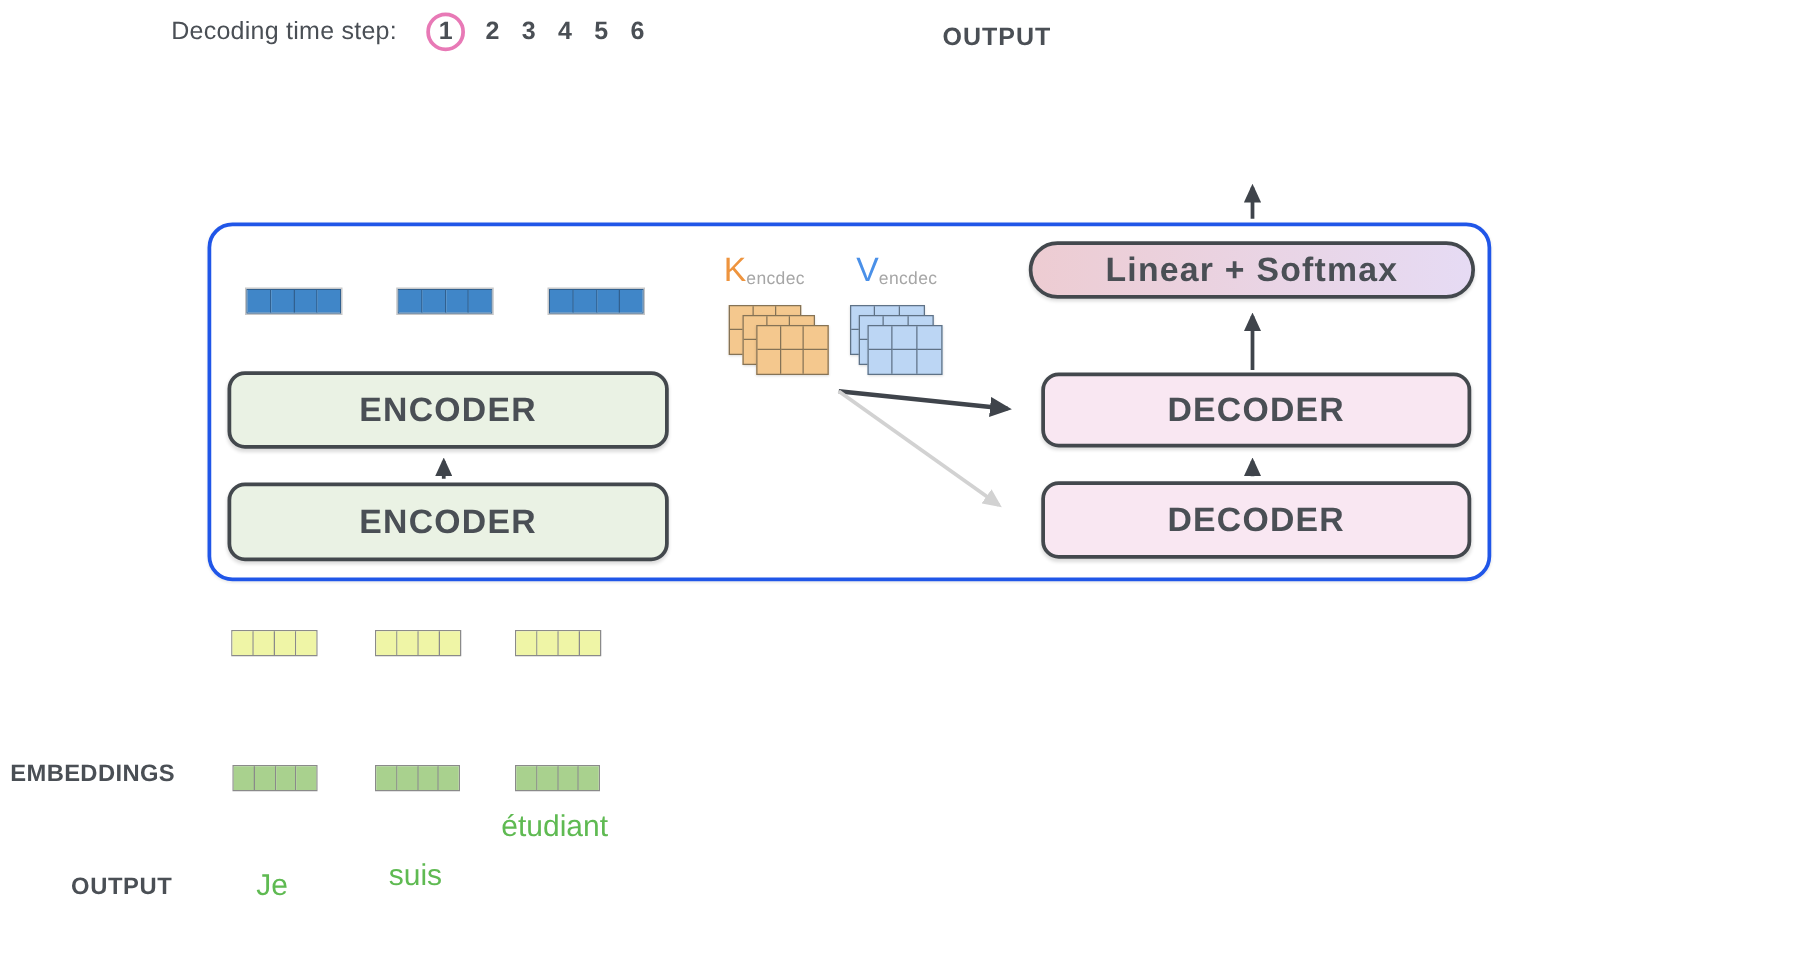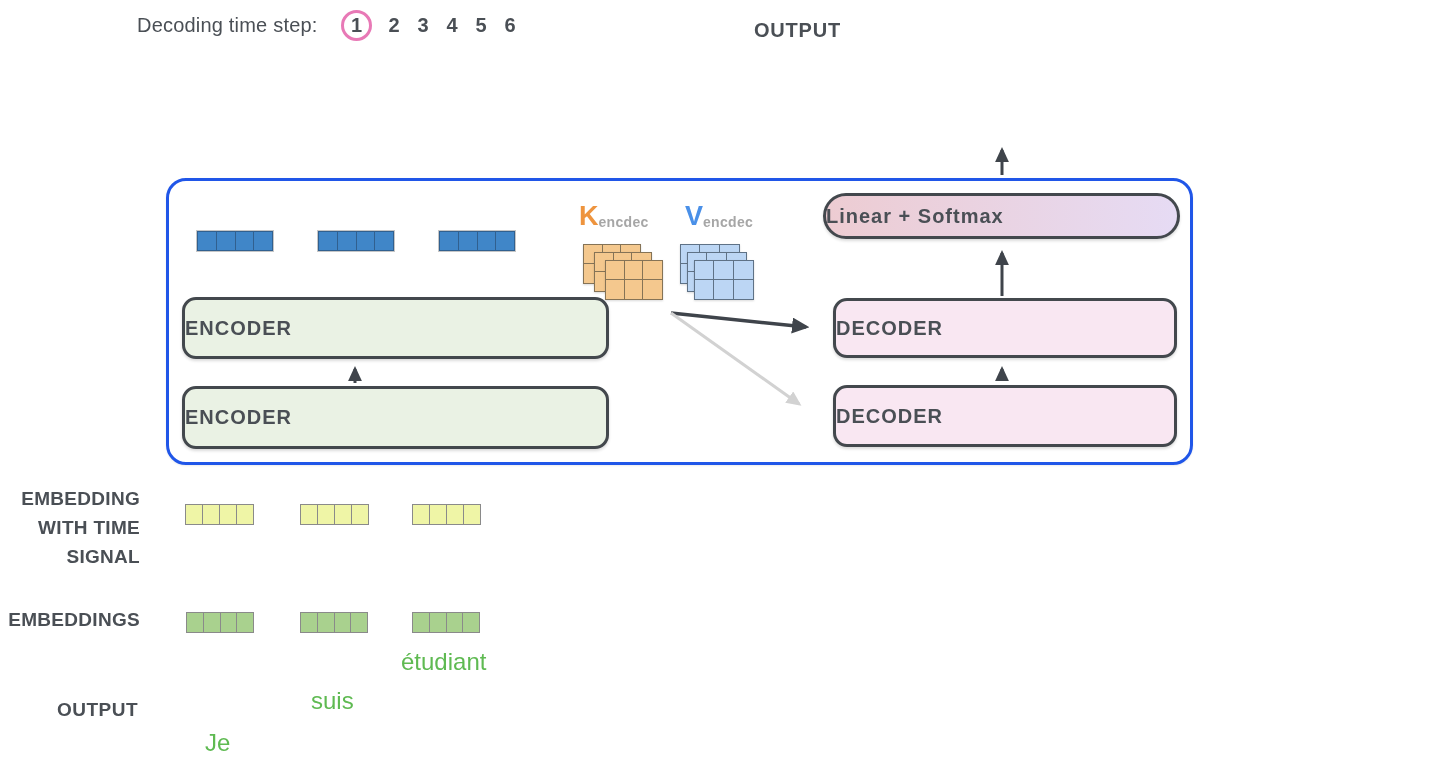--- a/index.html
+++ b/index.html
@@ -36,22 +36,22 @@
   .hdr-label{position:absolute;left:137px;top:14px;font-size:20px;font-weight:400;letter-spacing:.2px;}
   .steps{position:absolute;left:341px;top:10px;display:flex;align-items:center;gap:15px;font-size:20px;font-weight:700;}
   .step{display:inline-block;width:14px;text-align:center;cursor:default;}
   .step.active{width:31px;height:31px;line-height:24px;border:3.5px solid var(--step-circle);border-radius:50%;}
   .output-label{position:absolute;left:722px;top:19px;font-size:20px;font-weight:700;letter-spacing:.8px;margin-left:32px;}
 
   
   .frame{position:absolute;left:166px;top:178px;width:1027px;height:287px;border:3px solid var(--frame-blue);border-radius:20px;box-shadow:0 1px 2px rgba(0,0,0,.08);}
 
   
-  .block{position:absolute;border:3px solid var(--box-border);border-radius:14px;display:flex;align-items:center;justify-content:flex-start;font-size:20px;font-weight:700;letter-spacing:1px;color:var(--text-dark);box-shadow:0 2px 3px rgba(0,0,0,.14);}
-  .encoder{left:182px;width:427px;background:var(--encoder-fill);}
+  .block{position:absolute;border:3px solid var(--box-border);border-radius:14px;display:flex;align-items:center;justify-content:center;font-size:27px;font-weight:700;letter-spacing:1px;color:var(--text-dark);box-shadow:0 2px 3px rgba(0,0,0,.14);}
+  .encoder{left:182px;width:353px;background:var(--encoder-fill);}
   .enc-top{top:297px;height:62px;}
   .enc-bottom{top:386px;height:63px;}
   .decoder{left:833px;width:344px;background:var(--decoder-fill);}
   .dec-top{top:298px;height:60px;}
   .dec-bottom{top:385px;height:62px;}
   .linear-softmax{left:823px;top:193px;width:357px;height:46px;border-radius:24px;background:linear-gradient(90deg,var(--linear-grad-left),var(--linear-grad-right));}
 
   
   .vec{position:absolute;display:flex;}
   .vec i{flex:1;display:block;}
@@ -59,21 +59,21 @@
   .vec.blue i{background:var(--blue-cell-fill);border-right:1.5px solid var(--blue-cell-border);}
   .vec.blue i:last-child{border-right:none;}
   .vec.yellow{height:21px;border:1px solid var(--cell-border-gray);}
   .vec.yellow i{background:var(--yellow-cell-fill);border-right:1px solid var(--cell-border-gray);}
   .vec.yellow i:last-child{border-right:none;}
   .vec.green{height:21px;border:1px solid var(--cell-border-gray);}
   .vec.green i{background:var(--green-cell-fill);border-right:1px solid var(--cell-border-gray);}
   .vec.green i:last-child{border-right:none;}
 
   
-  .kv-label{position:absolute;font-weight:700;white-space:nowrap;}
+  .kv-label{position:absolute;font-weight:400;white-space:nowrap;}
   .kv-letter{font-size:27px;}
   .kv-letter.k{color:var(--k-orange);}
   .kv-letter.v{color:var(--v-blue);}
   .kv-sub{font-size:14px;color:var(--sub-gray);position:relative;top:2px;letter-spacing:.3px;}
 
   
   .stack{position:absolute;}
   .matrix{position:absolute;display:grid;grid-template-columns:repeat(3,1fr);grid-template-rows:repeat(2,1fr);box-shadow:0 1px 2px rgba(0,0,0,.15);}
   .matrix i{display:block;}
   .matrix.k{background:var(--k-matrix-fill);border:1.5px solid var(--k-matrix-border);}
@@ -84,21 +84,21 @@
   .matrix i:nth-child(n+4){border-bottom:none!important;}
 
   
   .side-label{position:absolute;font-weight:700;text-align:right;color:var(--text-dark);}
   .emb-time{left:0;top:484px;width:140px;font-size:19px;line-height:29px;letter-spacing:.3px;}
   .embeddings{left:0;top:609px;width:140px;font-size:19px;letter-spacing:.3px;}
   .input-lbl{left:0;top:699px;width:138px;font-size:19px;letter-spacing:.5px;}
 
   
   .token{position:absolute;font-size:24px;color:var(--input-green);}
-  .tok-0{left:205px;top:729px;text-align:right;}
+  .tok-0{left:205px;top:695px;text-align:right;}
   .tok-1{left:311px;top:687px;}
   .tok-2{left:401px;top:648px;}
 
   svg.arrows{position:absolute;left:0;top:0;pointer-events:none;}
 </style>
 </head>
 <body>
 
 <div class="canvas">
 
@@ -222,25 +222,20 @@
       </marker>
     </defs>
     <line x1="355" y1="383" x2="355" y2="369" style="stroke:var(--arrow-dark);stroke-width:3;" marker-end="url(#head-dark)"></line>
     <line x1="1002" y1="381" x2="1002" y2="369" style="stroke:var(--arrow-dark);stroke-width:3;" marker-end="url(#head-dark)"></line>
     <line x1="1002" y1="296" x2="1002" y2="253" style="stroke:var(--arrow-dark);stroke-width:3;" marker-end="url(#head-dark)"></line>
     <line x1="1002" y1="175" x2="1002" y2="150" style="stroke:var(--arrow-dark);stroke-width:3;" marker-end="url(#head-dark)"></line>
     <line x1="671" y1="313" x2="806" y2="327" style="stroke:var(--arrow-dark);stroke-width:3.5;" marker-end="url(#head-dark)"></line>
     <line x1="671" y1="313" x2="799" y2="404" style="stroke:var(--arrow-gray);stroke-width:3;" marker-end="url(#head-gray)"></line>
   </svg>
 
-  <div class="side-label emb-time">
-    <div>EMBEDDING</div>
-    <div>WITH TIME</div>
-    <div>SIGNAL</div>
-  </div>
   <div class="side-label embeddings">EMBEDDINGS</div>
   <div class="side-label input-lbl">OUTPUT</div>
 
   <div class="vec yellow" style="left:185px;top:504px;width:69px;">
       <i></i>
       <i></i>
       <i></i>
       <i></i>
     </div>
   <div class="vec yellow" style="left:300px;top:504px;width:69px;">

